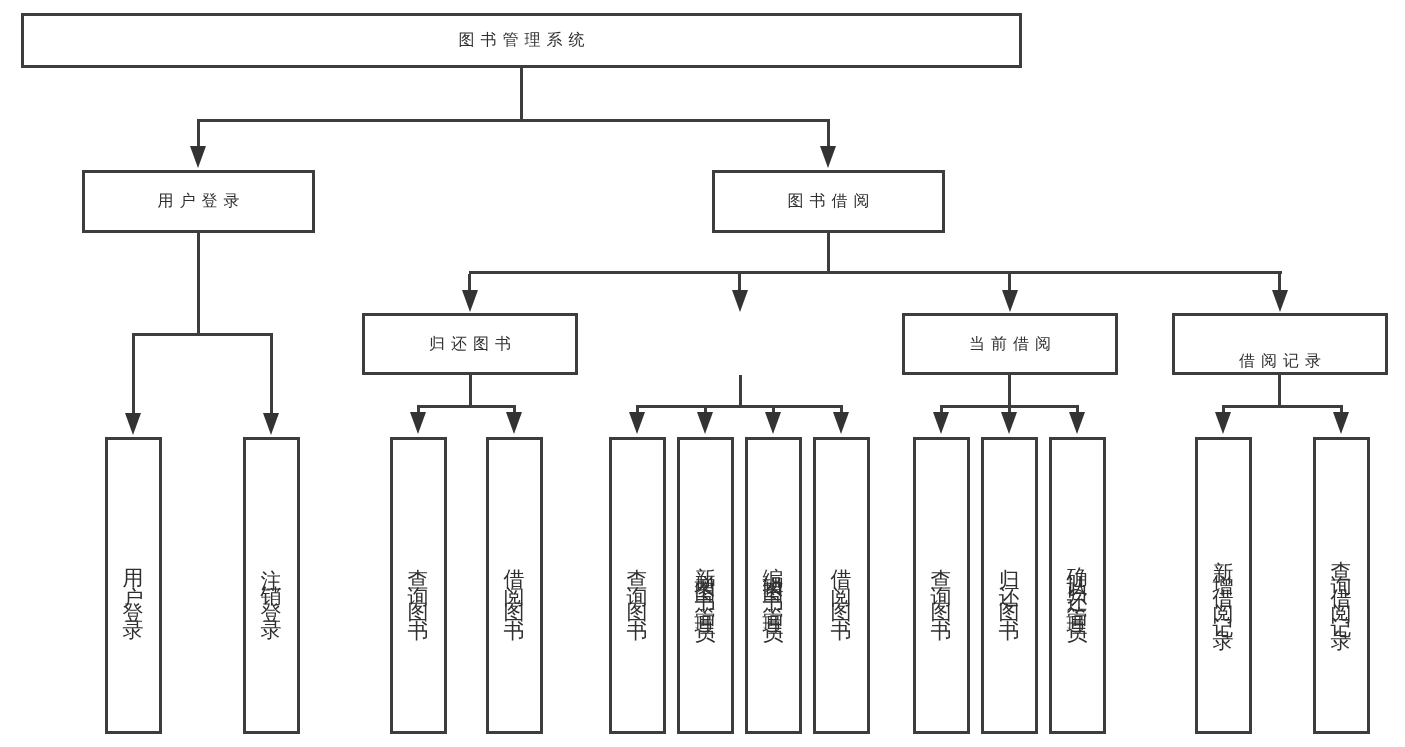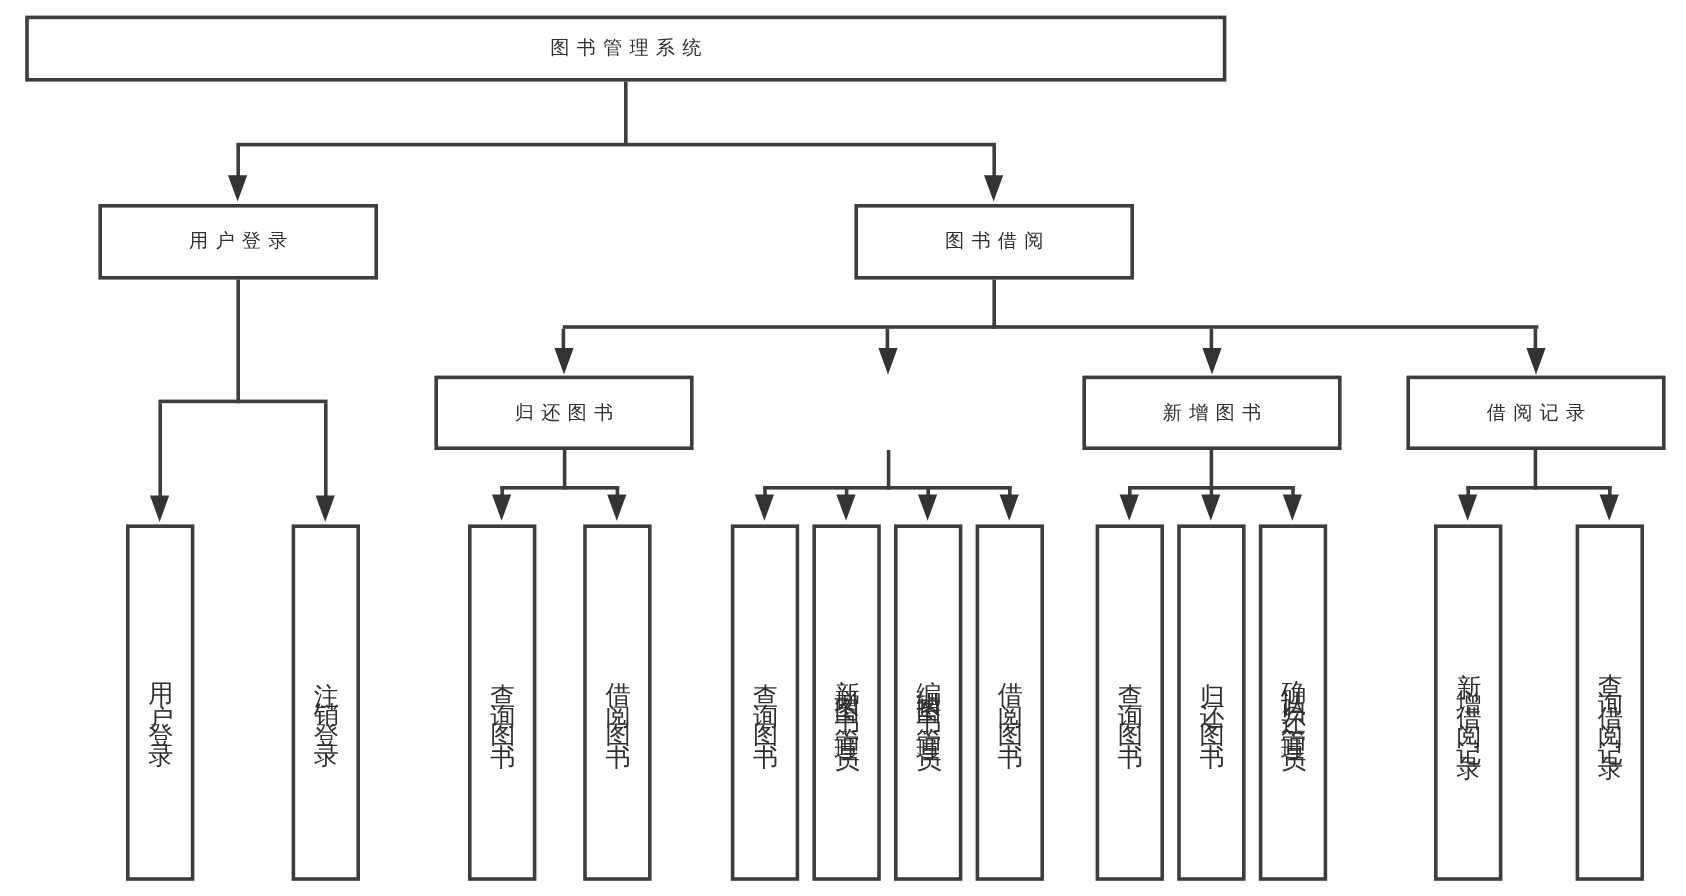--- a/index.html
+++ b/index.html
@@ -71,23 +71,23 @@
   <div class="arrow" style="left:732px;top:290px;"></div>
   <div class="vline" style="left:1008px;top:274px;height:18px;"></div>
   <div class="arrow" style="left:1002px;top:290px;"></div>
   <div class="vline" style="left:1278px;top:274px;height:18px;"></div>
   <div class="arrow" style="left:1272px;top:290px;"></div>
 
   <div class="node" style="left:362px;top:313px;width:216px;height:62px;">
     <span class="hlabel">归还图书</span>
   </div>
   <div class="node" style="left:902px;top:313px;width:216px;height:62px;">
-    <span class="hlabel">新增图书</span>
+    <span class="hlabel">当前借阅</span>
   </div>
-  <div class="node" style="left:1172px;top:313px;width:216px;height:62px;">
+  <div class="node" style="left:1172px;top:313px;width:216px;height:62px;align-items:flex-end;">
     <span class="hlabel">借阅记录</span>
   </div>
 
   <div class="vline" style="left:469px;top:375px;height:33px;"></div>
   <div class="hline" style="left:417px;top:405px;width:99px;"></div>
   <div class="vline" style="left:417px;top:405px;height:10px;"></div>
   <div class="arrow" style="left:410px;top:412px;"></div>
   <div class="vline" style="left:513px;top:405px;height:10px;"></div>
   <div class="arrow" style="left:506px;top:412px;"></div>
 

